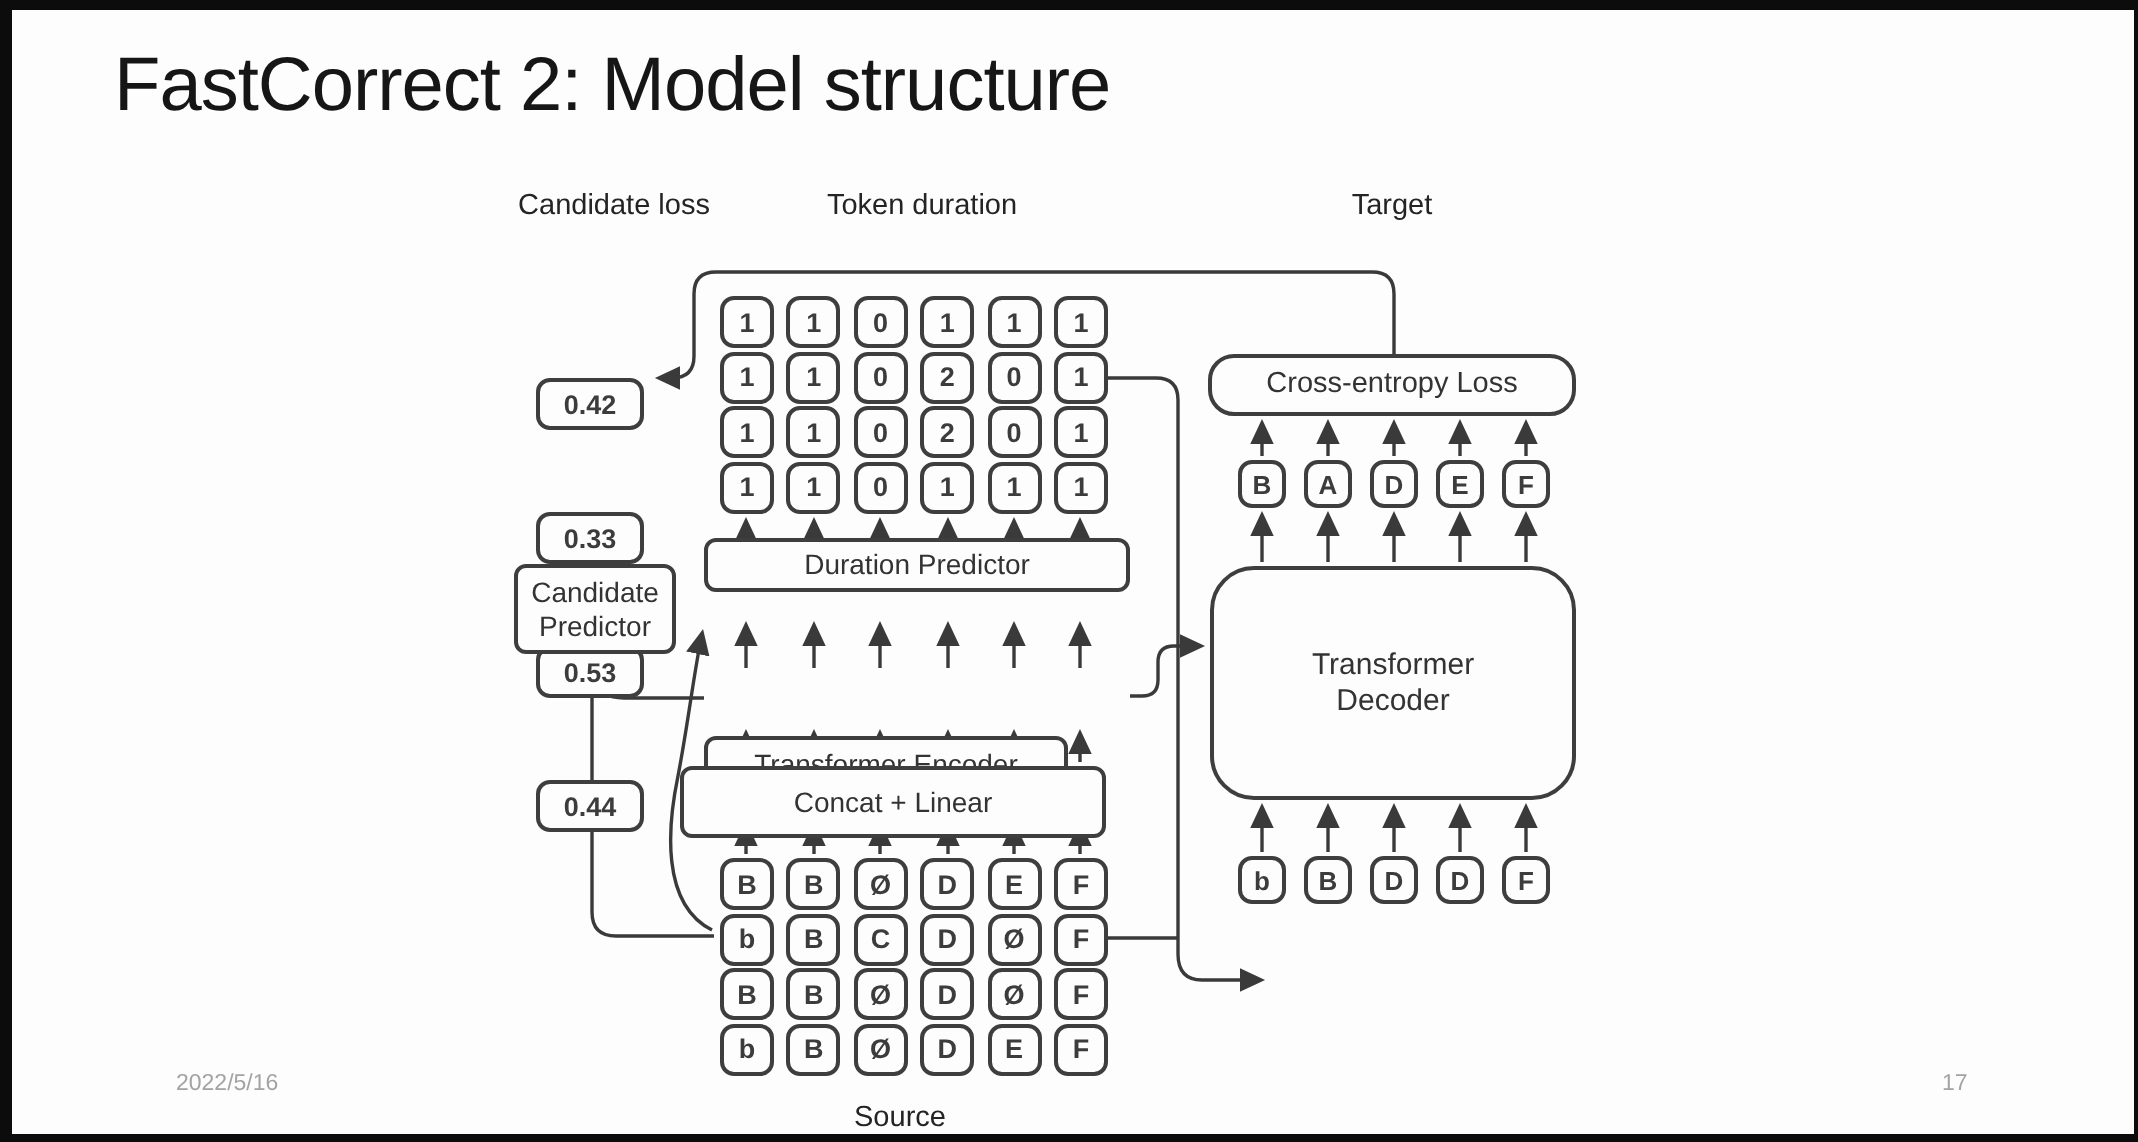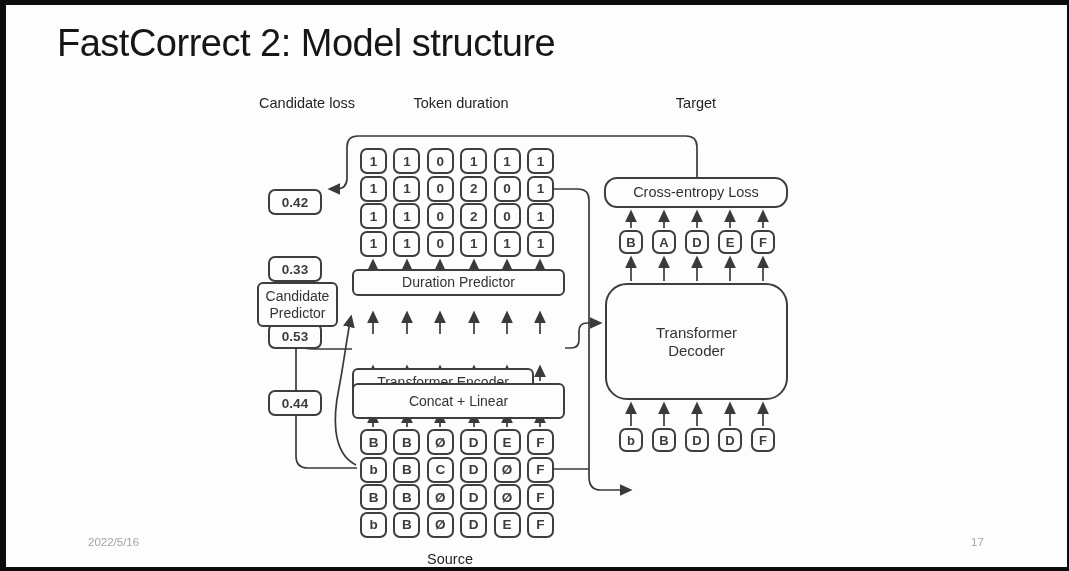--- a/index.html
+++ b/index.html
@@ -47,21 +47,21 @@
 
   .box{
     position:absolute;box-sizing:border-box;
     border:2px solid var(--box-border,#3e3e3e);
     border-radius:6px;background:var(--background,#fdfdfd);
     display:flex;align-items:center;justify-content:center;
     font-size:14px;color:#333;text-align:center;line-height:1.15;
   }
   .box.duration-predictor{left:352px;top:269px;width:213px;height:27px;}
   .box.transformer-encoder{left:352px;top:336px;width:182px;height:28px;margin-top:32px;}
-  .box.concat-linear{left:352px;top:383px;width:213px;height:36px;}
+  .box.concat-linear{left:340px;top:383px;width:213px;height:36px;}
   .box.candidate-predictor{left:257px;top:282px;width:81px;height:45px;}
   .box.cross-entropy{left:604px;top:177px;width:184px;height:31px;font-size:14.5px;border-radius:13px;}
   .box.decoder{left:605px;top:283px;width:183px;height:117px;border-radius:22px;font-size:15px;}
   .box.decoder span{display:block;max-width:120px;}
 
   .stack{position:absolute;left:268px;top:148px;}
   .vcell{
     box-sizing:border-box;width:54px;height:26px;margin-bottom:1.5px;
     border:2px solid var(--box-border,#3e3e3e);border-radius:7px;
     background:var(--background,#fdfdfd);

